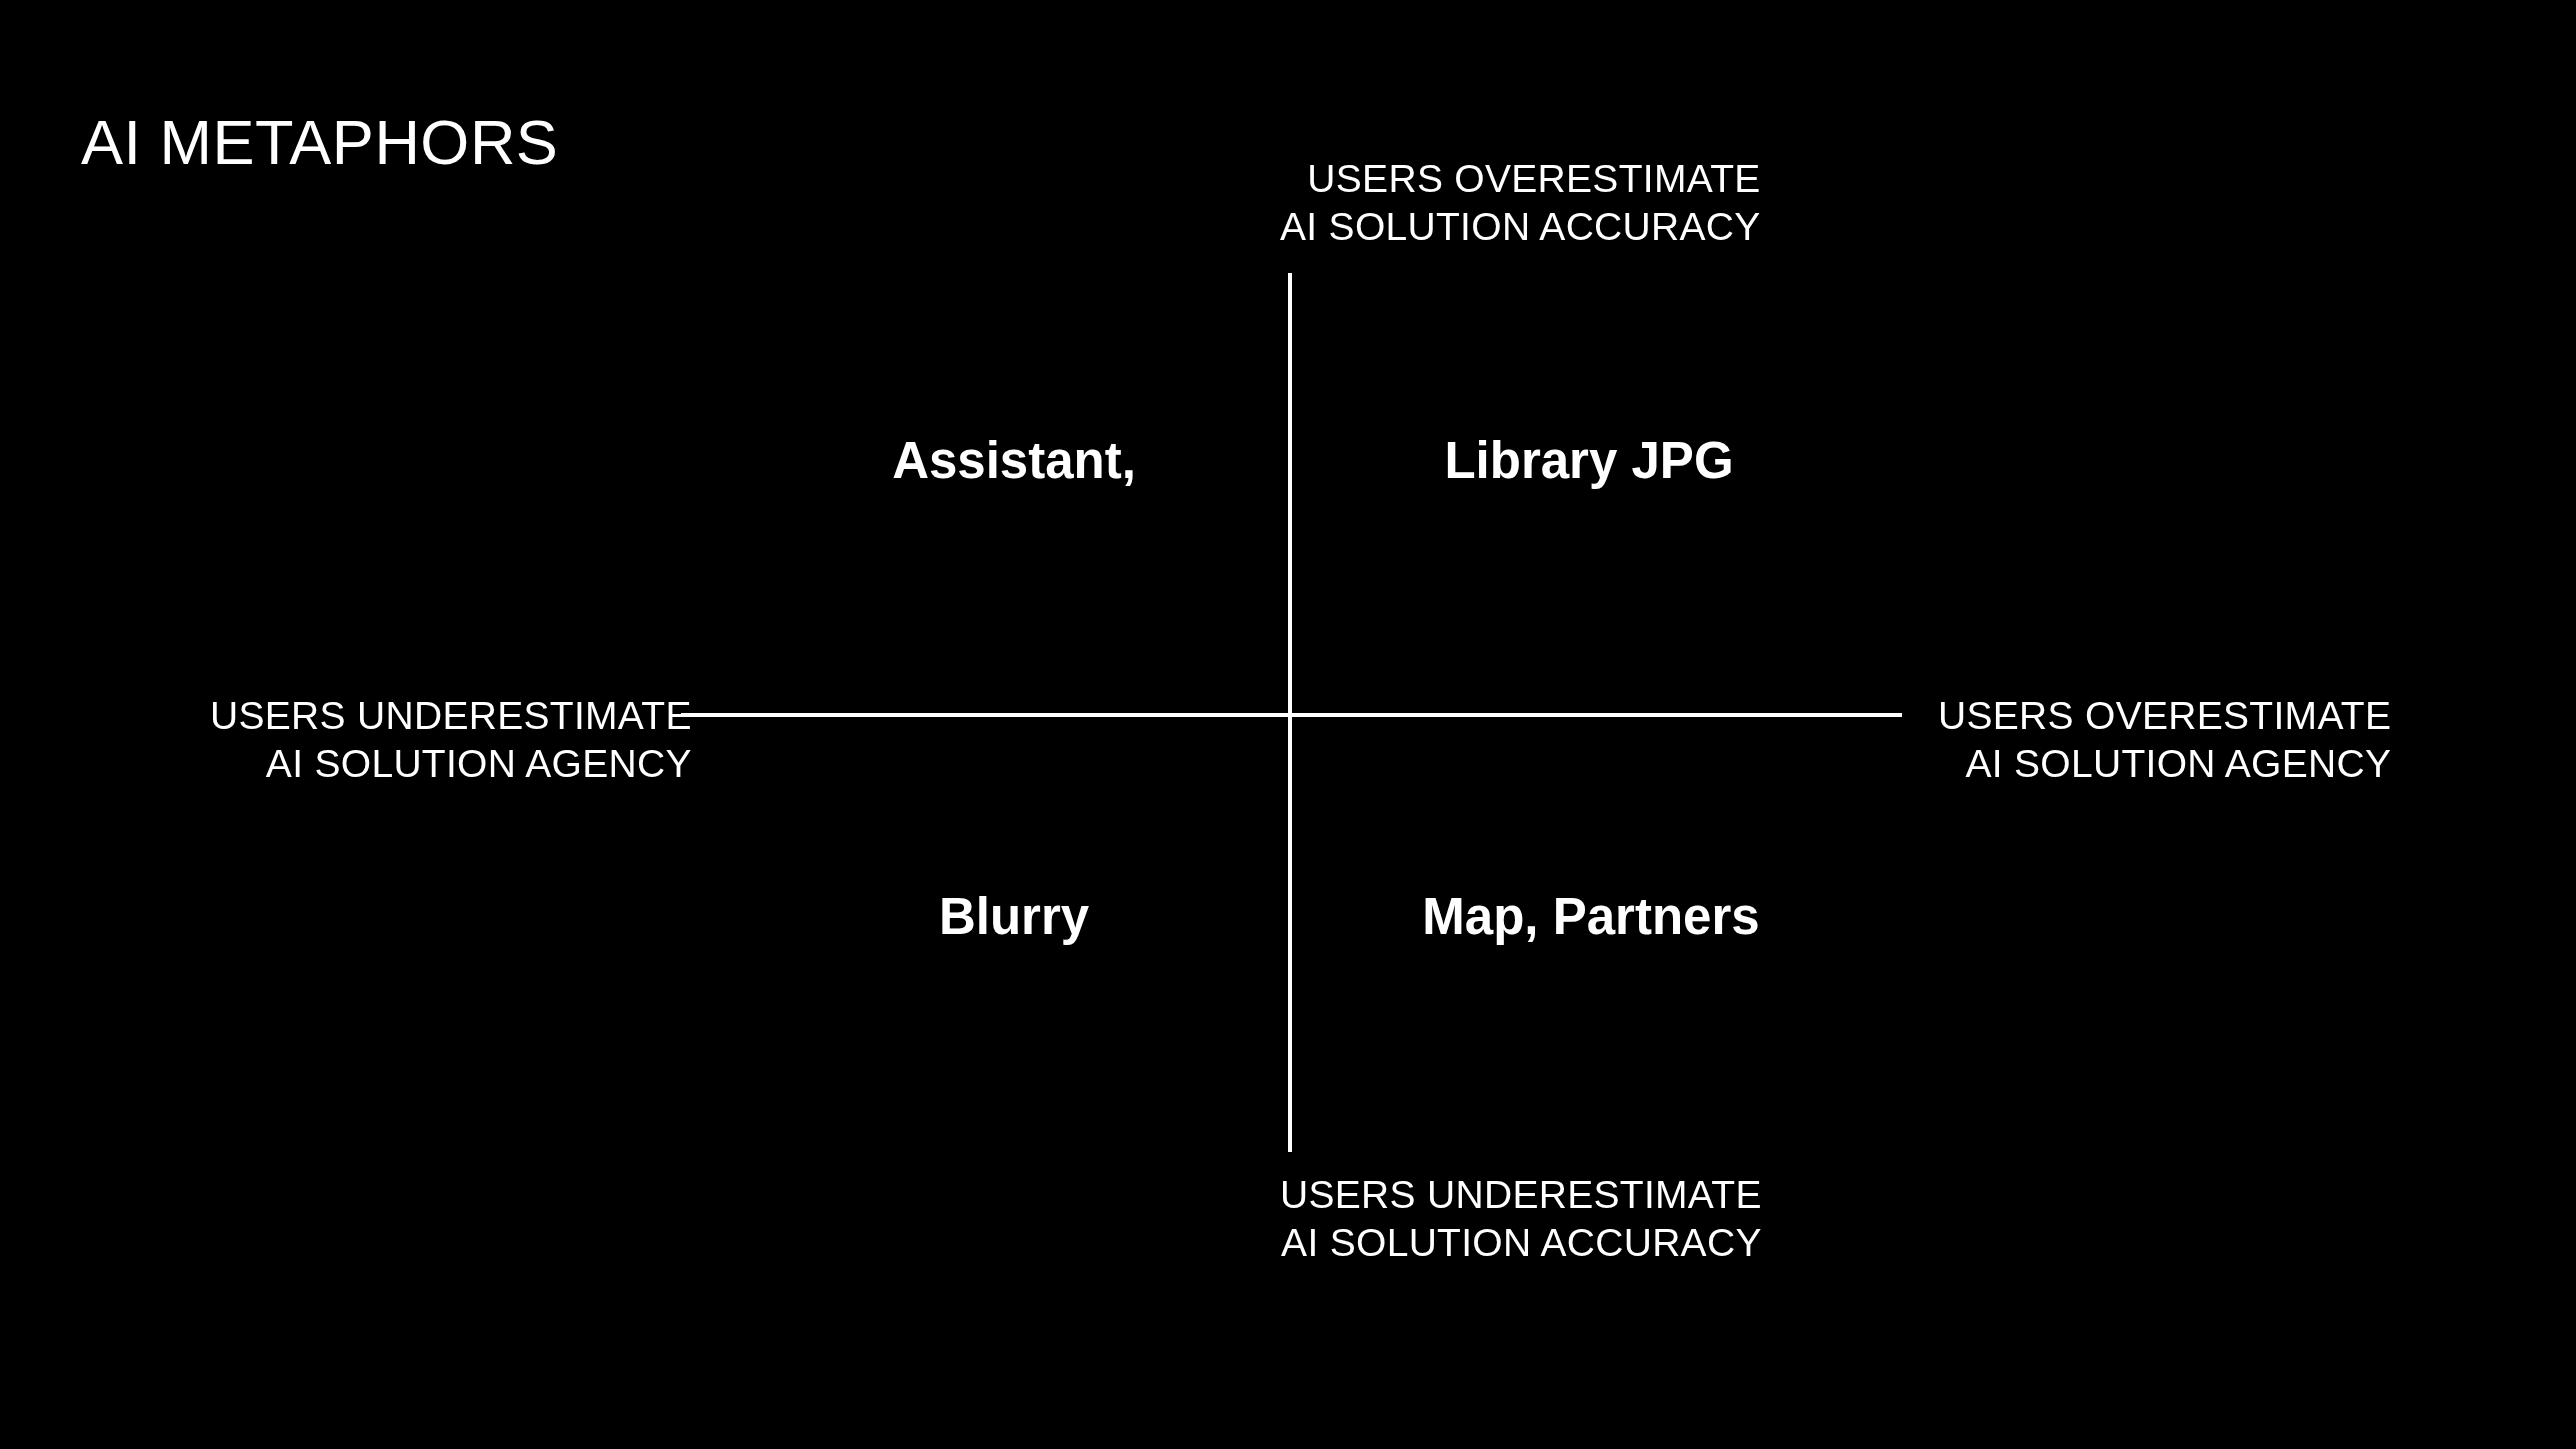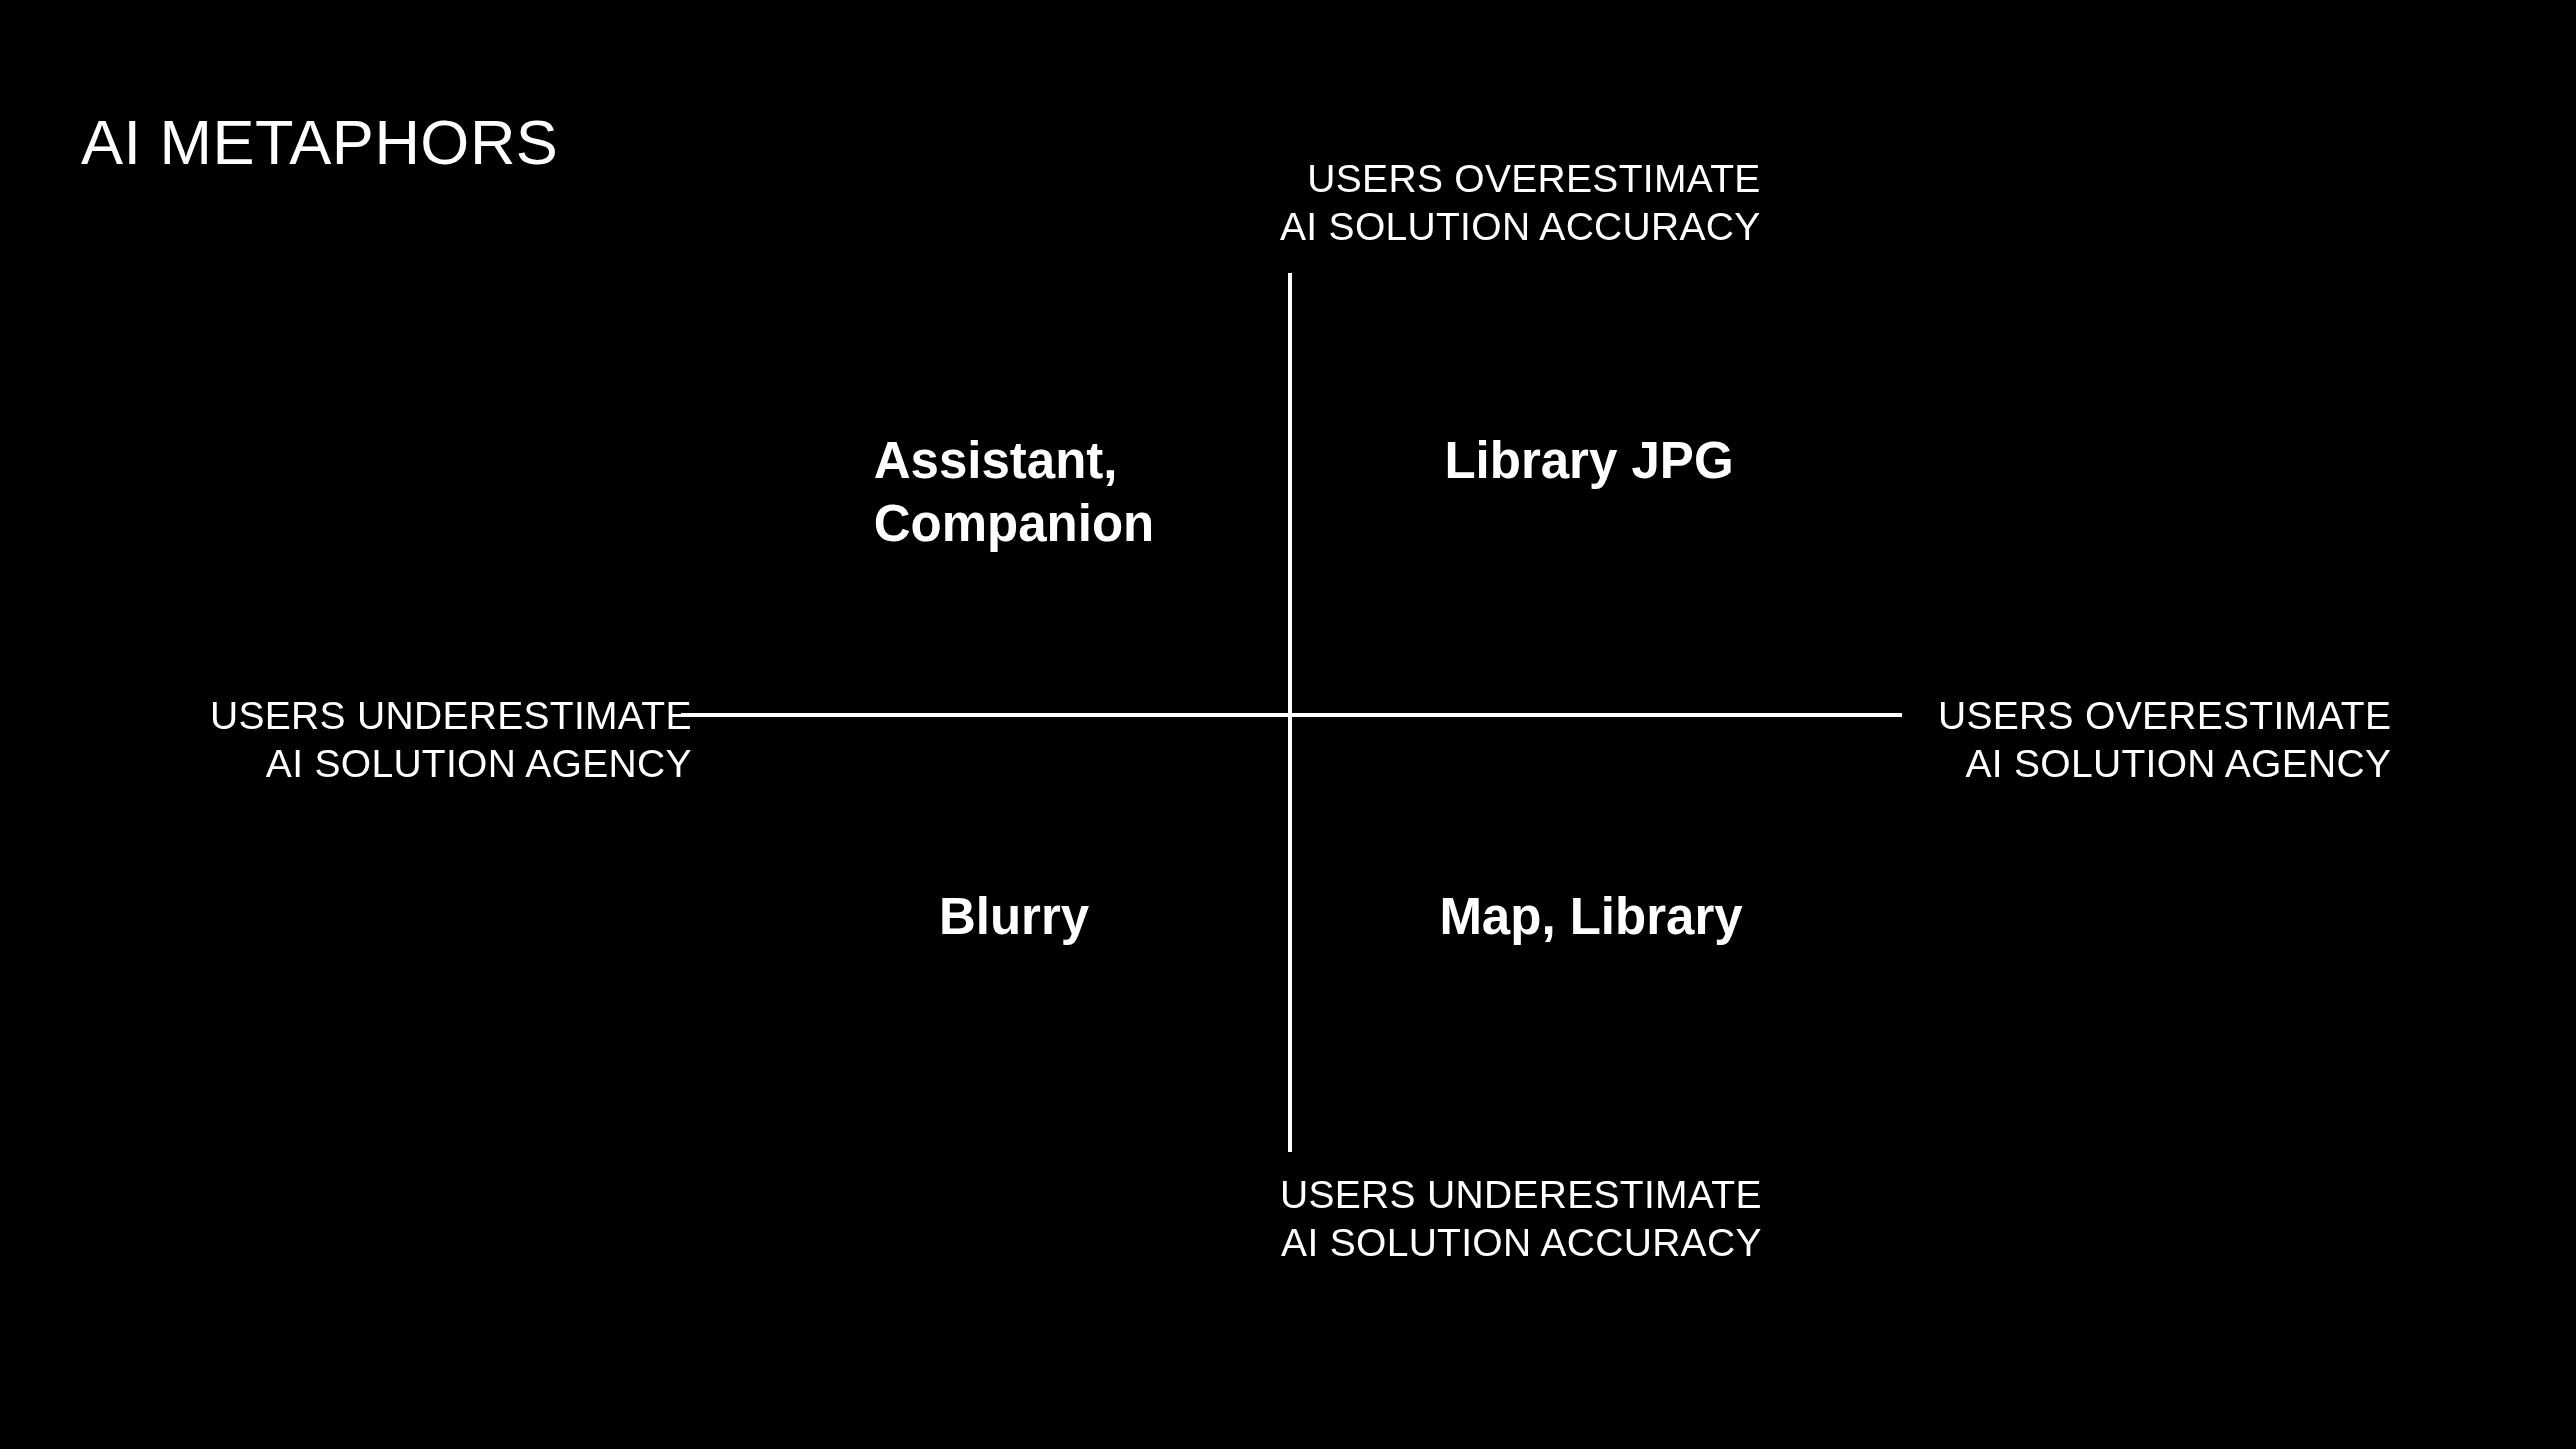--- a/index.html
+++ b/index.html
@@ -109,32 +109,31 @@
       <span>AI SOLUTION AGENCY</span>
     </div>
 
     <div class="axis-label axis-right">
       <span>USERS OVERESTIMATE</span>
       <span>AI SOLUTION AGENCY</span>
     </div>
 
     <div class="quad-label quad-tl">
       <span>Assistant,</span>
-      <span>Companion</span>
     </div>
 
     <div class="quad-label quad-tr">
       <span>Library JPG</span>
     </div>
 
     <div class="quad-label quad-bl">
       <span>Blurry</span>
     </div>
 
     <div class="quad-label quad-br">
-      <span>Map, Library</span>
+      <span>Map, Partners</span>
     </div>
 
   </div>
 
 
 </div>
 
 
 </body></html>

